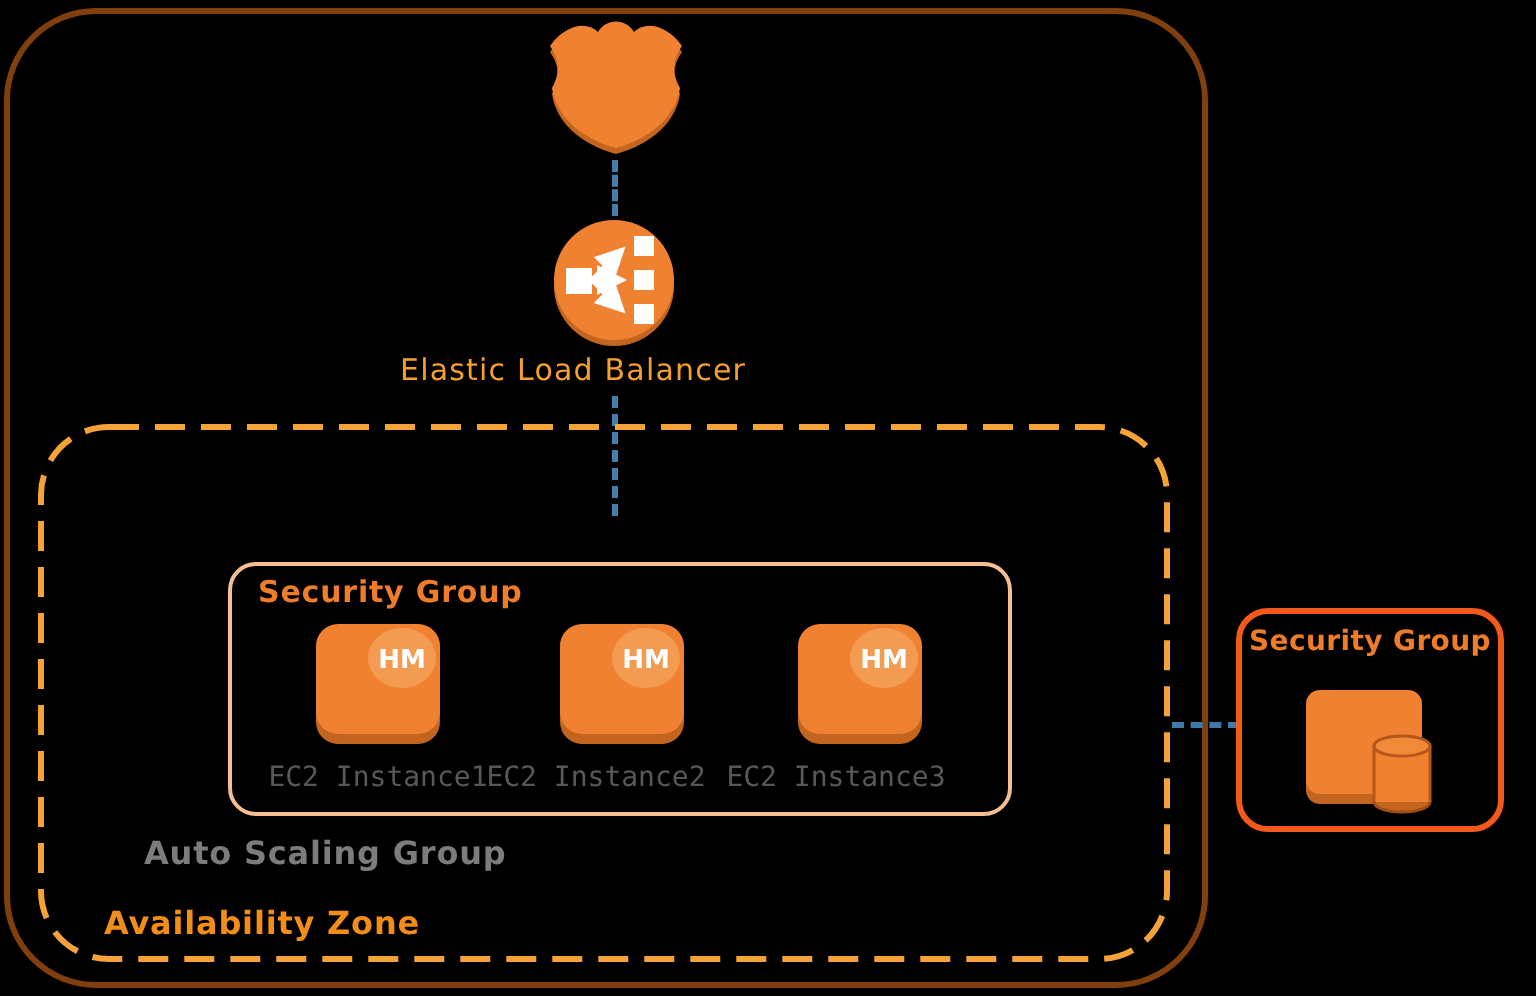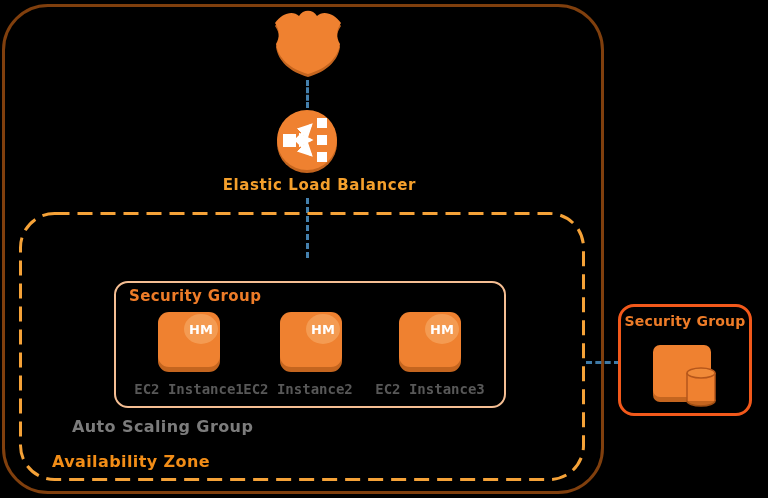--- a/index.html
+++ b/index.html
@@ -33,35 +33,35 @@
     left:618px; top:304px; width:134px; height:112px; box-sizing:border-box;
     border:3px solid #F2591B; border-radius:16px;
   }
   .sg2-title {
     position:absolute; left:0; right:0; top:6px; text-align:center;
     font-size:14px; font-weight:bold; color:#EE7C28; letter-spacing:0.2px;
   }
 
   
   .elb-label {
-    left:216px; top:176px; width:200px; text-align:right;
-    font-size:15px; font-weight:bold; color:#F5A02C; letter-spacing:0.6px;
+    left:200px; top:176px; width:200px; text-align:left;
+    font-size:15px; font-weight:normal; color:#F5A02C; letter-spacing:0.6px;
   }
   .asg-label {
     left:72px; top:417px; font-size:16px; font-weight:bold; color:#7C7C7C;
     letter-spacing:0.4px;
   }
   .az-label {
     left:52px; top:452px; font-size:16px; font-weight:bold; color:#F28D17;
     letter-spacing:0.4px;
   }
   .ec2-label {
     top:381px; width:160px; text-align:center;
     font-family:"DejaVu Sans Mono","Liberation Mono",monospace;
-    font-size:14px; font-weight:bold; color:#585858;
+    font-size:14px; font-weight:normal; color:#585858;
   }
 
   
   .vline { width:0; border-left:3px dashed #4480AD; }
   .hline { height:0; border-top:3px dashed #3F7AA6; }
   .conn-shield-elb { left:306px; top:80px;  height:28px; }
   .conn-elb-sg     { left:306px; top:198px; height:60px; }
   .conn-az-db      { left:586px; top:361px; width:34px; }
 
   
@@ -132,21 +132,21 @@
     <text x="43" y="22" class="hm-text">HM</text>
   </svg>
   <div class="abs ec2-label" style="left:218px">EC2 Instance2</div>
 
   <svg class="abs ec2-svg" style="left:399px" width="62" height="60" viewBox="0 0 62 60">
     <rect x="0" y="5" width="62" height="55" rx="11" fill="#C4651F"></rect>
     <rect x="0" y="0" width="62" height="55" rx="11" fill="#EF8130"></rect>
     <ellipse cx="43" cy="17" rx="17" ry="15" fill="#F49B52"></ellipse>
     <text x="43" y="22" class="hm-text">HM</text>
   </svg>
-  <div class="abs ec2-label" style="left:350px">EC2 Instance3</div>
+  <div class="abs ec2-label" style="left:338px">EC2 Instance3</div>
 
   <div class="abs asg-label">Auto Scaling Group</div>
   <div class="abs az-label">Availability Zone</div>
 
   <div class="abs sg2-box">
     <div class="sg2-title">Security Group</div>
   </div>
   <svg class="abs db-svg" width="70" height="70" viewBox="0 0 70 70">
     <rect x="2" y="7" width="58" height="52" rx="7" fill="#C4651F"></rect>
     <rect x="2" y="2" width="58" height="52" rx="7" fill="#EF8130"></rect>

